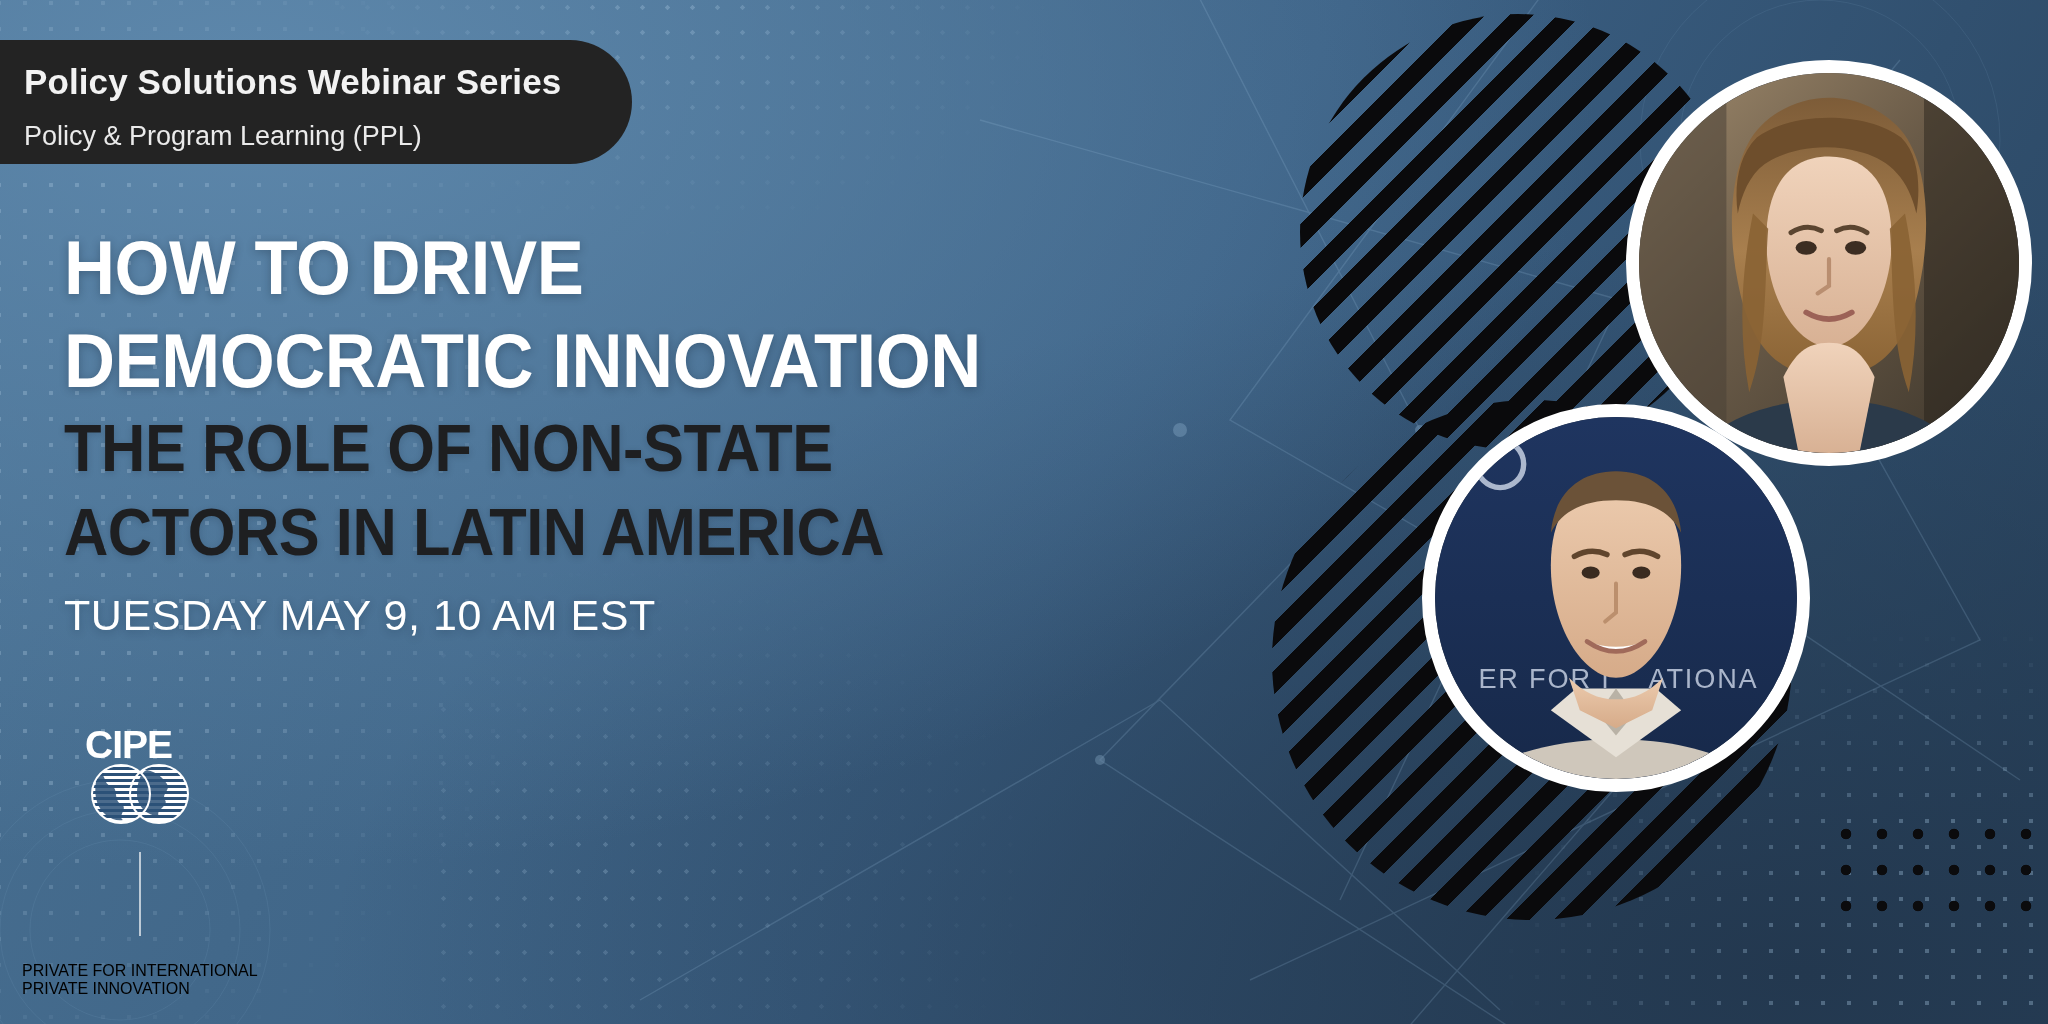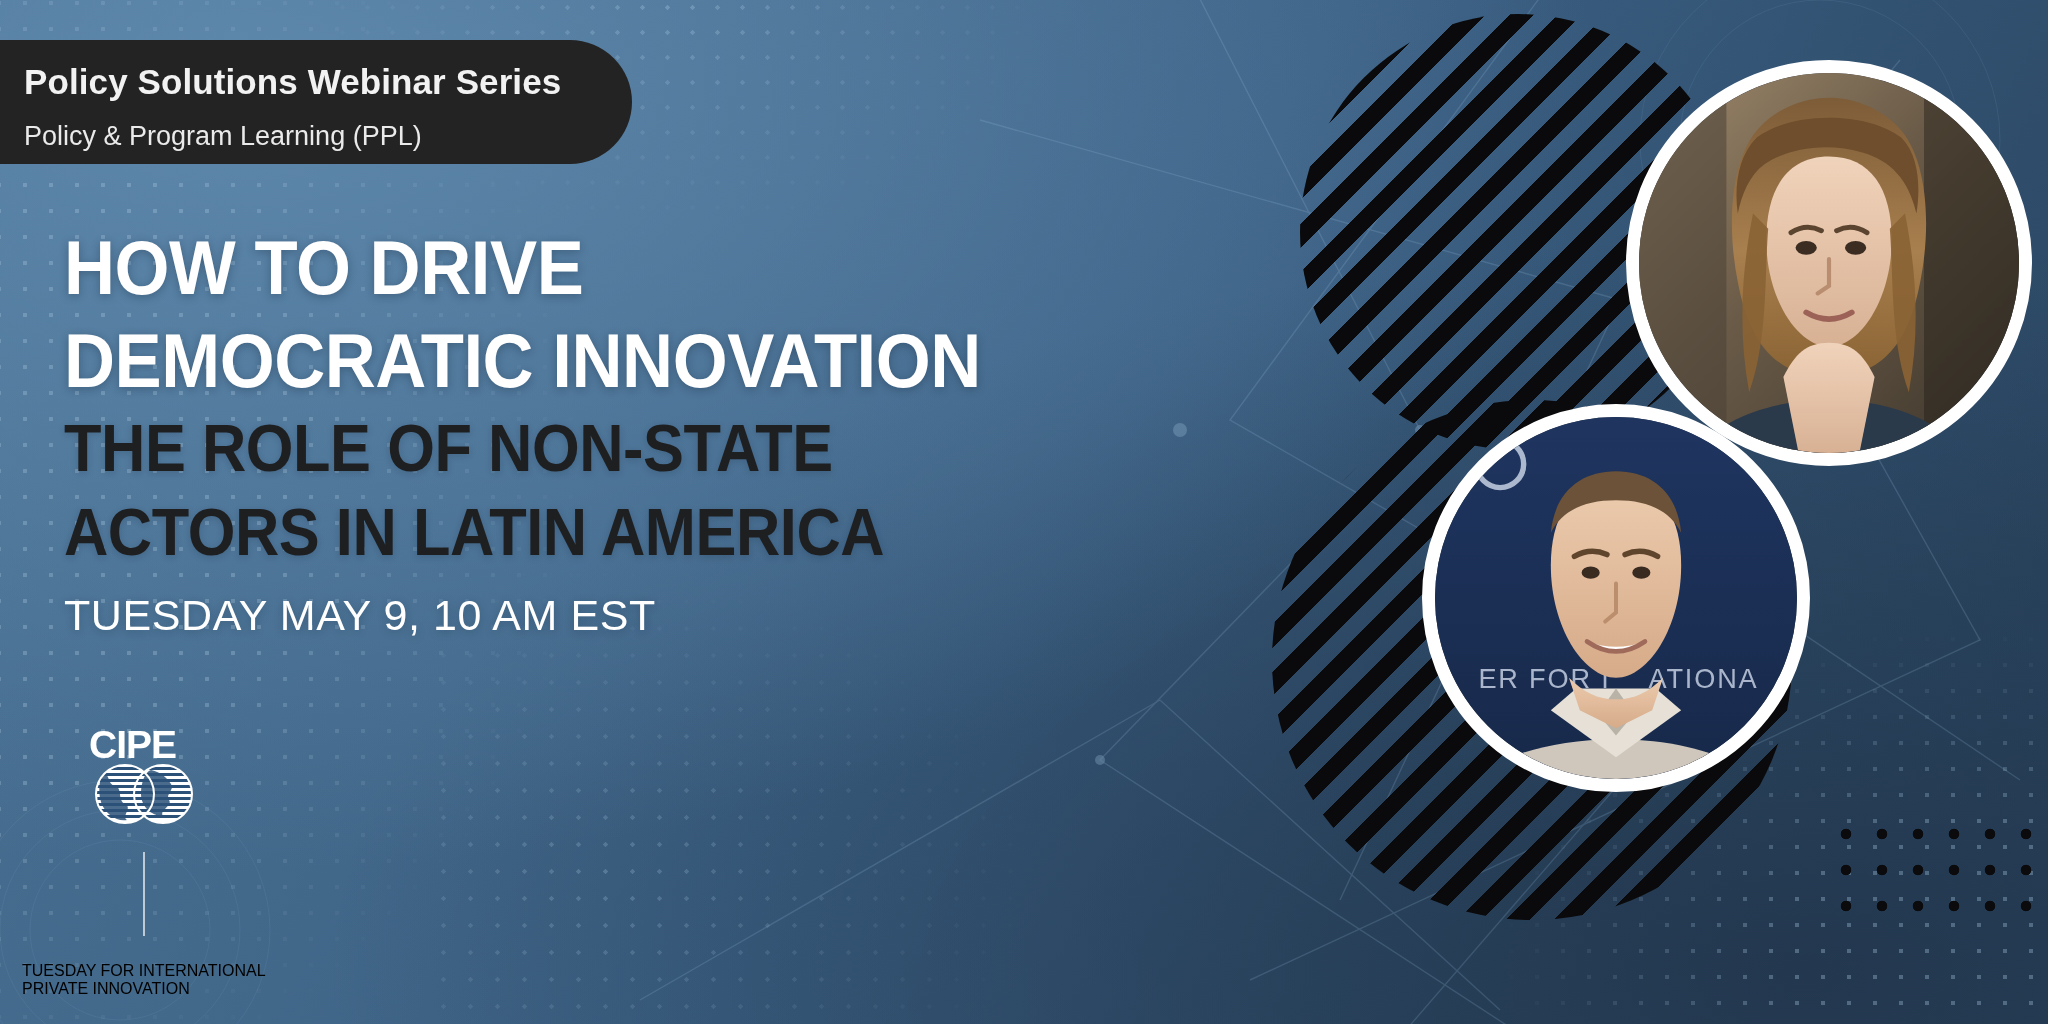--- a/index.html
+++ b/index.html
@@ -275,18 +275,18 @@
             <rect x="46" y="87" width="66" height="3"></rect>
           <rect x="46" y="93" width="66" height="3"></rect>
           <path d="M66 48c10 2 16 8 20 14s-6 10-2 16-10 10-6 16c-12 0-22-10-22-22s4-22 10-24z" opacity=".85"></path>
         </g>
       </g>
       <circle cx="40" cy="72" r="29" fill="none" stroke="#ffffff" stroke-width="2"></circle>
       <circle cx="78" cy="72" r="29" fill="none" stroke="#ffffff" stroke-width="2"></circle>
     </svg>
     <div class="logo-rule"></div>
     <div>
-      <div>TUESDAY FOR INTERNATIONAL</div>
+      <div>PRIVATE FOR INTERNATIONAL</div>
       <div>PRIVATE INNOVATION</div>
     </div>
   </div>
 
 </div>
 
 </body></html>

